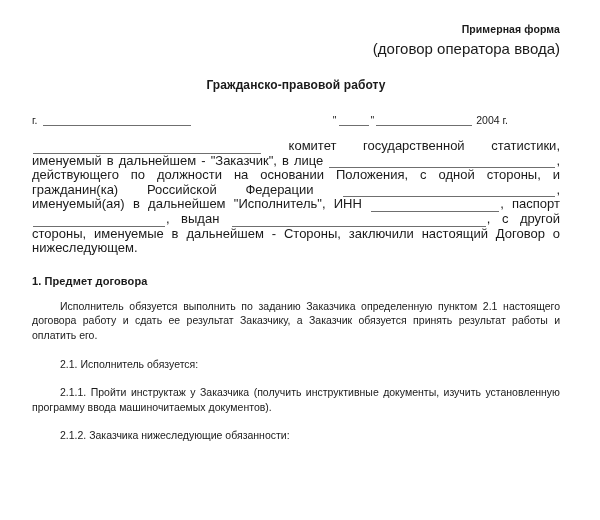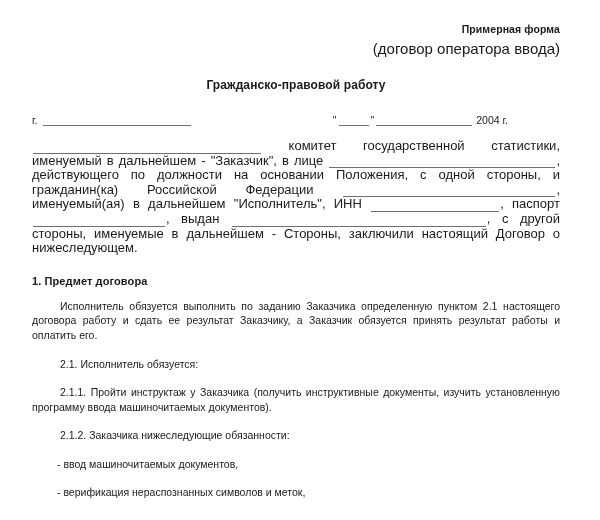--- a/index.html
+++ b/index.html
@@ -175,19 +175,14 @@
 
   <p class="body-par">Исполнитель обязуется выполнить по заданию Заказчика определенную пунктом 2.1 настоящего договора работу и сдать ее результат Заказчику, а Заказчик обязуется принять результат работы и оплатить его.</p>
 
 
   <p class="clause">2.1. Исполнитель обязуется:</p>
 
   <p class="clause">2.1.1. Пройти инструктаж у Заказчика (получить инструктивные документы, изучить установленную программу ввода машиночитаемых документов).</p>
 
   <p class="clause">2.1.2. Заказчика нижеследующие обязанности:</p>
 
-  <ul class="bullets">
-    <li>- ввод машиночитаемых документов,</li>
-    <li>- верификация нераспознанных символов и меток,</li>
-
-  </ul>
 
 </div>
 
 </body></html>

